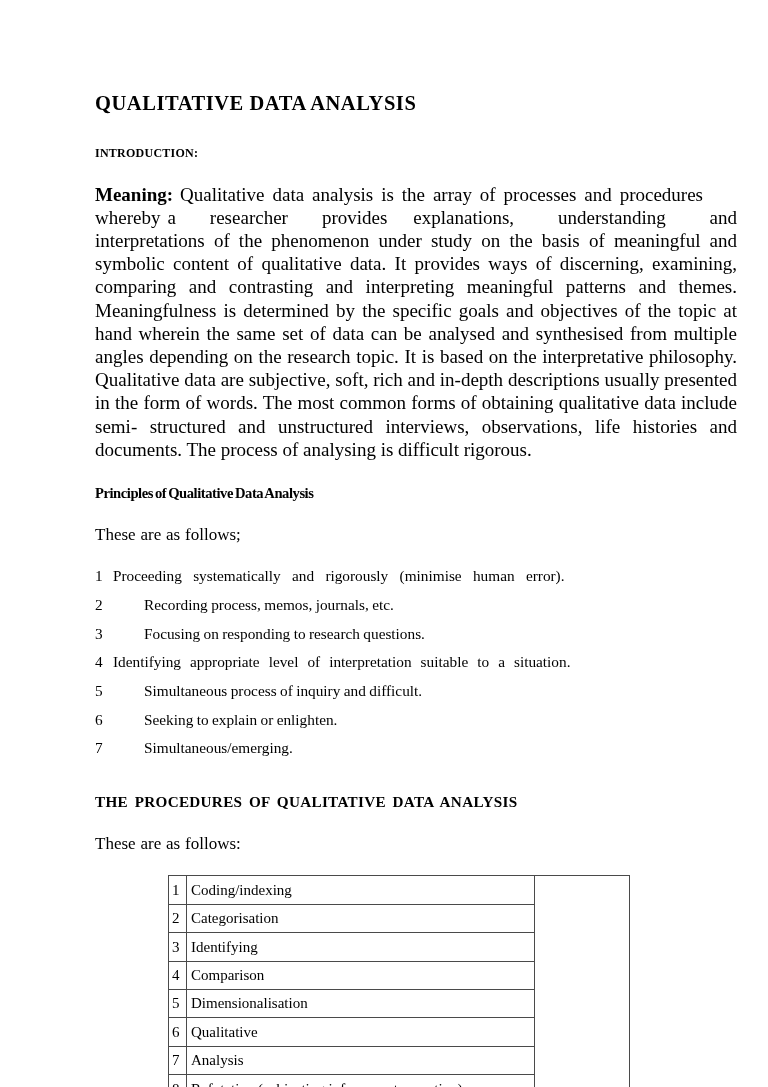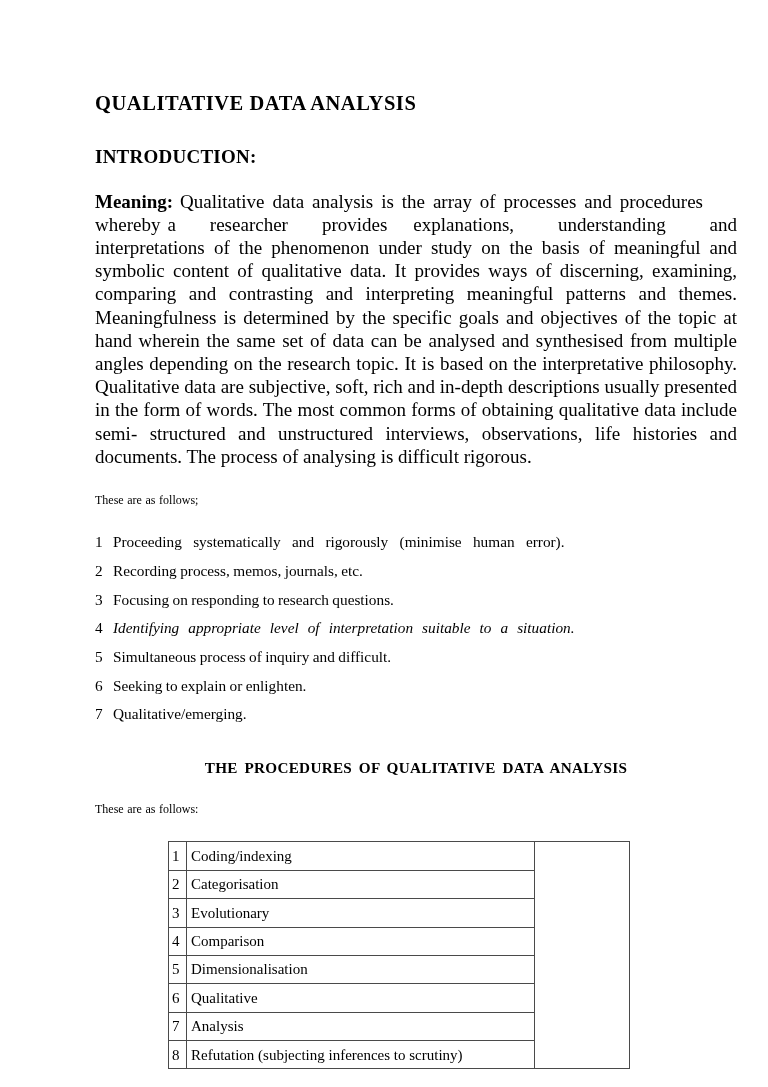--- a/index.html
+++ b/index.html
@@ -38,21 +38,21 @@
     font-size: 20.5px;
     font-weight: bold;
     letter-spacing: 0.55px;
     line-height: 1.15;
     margin: 0 0 0 0;
     padding-top: 4px;
     white-space: nowrap;
   }
 
   .section-heading {
-    font-size: 19px;
+    font-size: 12px;
     font-weight: bold;
     letter-spacing: 0.25px;
     margin: 0;
     padding-top: 30px;
   }
 
   .sub-heading {
     font-size: 14.6px;
     font-weight: bold;
     letter-spacing: -0.45px;
@@ -61,41 +61,40 @@
     word-spacing: -1.2px;
   }
 
   .proc-heading {
     font-size: 15.2px;
     font-weight: bold;
     letter-spacing: 0.3px;
     word-spacing: 2.6px;
     margin: 0;
     padding-top: 28px;
-    text-align: center;
   }
 
   
   .body-par {
     font-size: 19px;
     line-height: 23.2px;
     text-align: justify;
     text-justify: inter-word;
     margin: 0;
     padding-top: 22px;
   }
   .body-par .lead {
     font-weight: bold;
   }
   .gap-wide { display: inline-block; width: 34px; }
   .gap-med  { display: inline-block; width: 26px; }
   .gap-xs   { display: inline-block; width: 7px; }
 
   .plain-line {
-    font-size: 12px;
+    font-size: 17px;
     line-height: 23.2px;
     margin: 0;
     padding-top: 21px;
     word-spacing: 0.6px;
   }
 
   
   .num-list {
     margin: 0;
     padding: 18px 0 0 0;
@@ -113,24 +112,24 @@
     flex: 0 0 18px;
   }
   .num-list li .txt {
     flex: 1 1 auto;
   }
   .num-list li.spread .txt {
     word-spacing: 7.5px;
   }
   .num-list li.spread-lite .txt {
     word-spacing: 5.2px;
-    font-style: italic;
   }
   .num-list li.snug .txt {
     word-spacing: -0.4px;
+    margin-left: 31px;
   }
 
   
   .proc-table-wrap {
     padding-top: 20px;
     padding-left: 73px;
   }
   table.proc-table {
     border-collapse: collapse;
     table-layout: fixed;
@@ -166,20 +165,21 @@
 
 <div class="page">
   <div class="content">
 
     <h1 class="doc-title">QUALITATIVE DATA ANALYSIS</h1>
 
     <h2 class="section-heading">INTRODUCTION:</h2>
 
     <p class="body-par"><span class="lead">Meaning:</span><span class="gap-xs"></span><span>Qualitative data analysis is the array of processes and procedures</span><span class="gap-wide"></span><span>whereby</span><span class="gap-xs"></span><span>a</span><span class="gap-wide"></span><span>researcher</span><span class="gap-wide"></span><span>provides</span><span class="gap-med"></span><span>explanations, understanding and interpretations of the phenomenon under study on the basis of meaningful and symbolic content of qualitative data. It provides ways of discerning, examining, comparing and contrasting and interpreting meaningful patterns and themes. Meaningfulness is determined by the specific goals and objectives of the topic at hand wherein the same set of data can be analysed and synthesised from multiple angles depending on the research topic. It is based on the interpretative philosophy. Qualitative data are subjective, soft, rich and in-depth descriptions usually presented in the form of words. The most common forms of obtaining qualitative data include semi- structured and unstructured interviews, observations, life histories and documents. The process of analysing is difficult rigorous.</span></p>
 
+    <h3 class="sub-heading">Principles of Qualitative Data Analysis</h3>
 
     <p class="plain-line">These are as follows;</p>
 
     <ul class="num-list">
       <li class="spread">
         <span class="num">1</span>
         <span class="txt">Proceeding systematically and rigorously (minimise human error).</span>
       </li>
       <li class="snug">
         <span class="num">2</span>
@@ -196,21 +196,21 @@
       <li class="snug">
         <span class="num">5</span>
         <span class="txt">Simultaneous process of inquiry and difficult.</span>
       </li>
       <li class="snug">
         <span class="num">6</span>
         <span class="txt">Seeking to explain or enlighten.</span>
       </li>
       <li class="snug">
         <span class="num">7</span>
-        <span class="txt">Qualitative/emerging.</span>
+        <span class="txt">Simultaneous/emerging.</span>
       </li>
     </ul>
 
     <h3 class="proc-heading">THE PROCEDURES OF QUALITATIVE DATA ANALYSIS</h3>
 
     <p class="plain-line">These are as follows:</p>
 
     <div class="proc-table-wrap">
       <table class="proc-table">
         <tbody>
@@ -219,21 +219,21 @@
             <td class="col-label">Coding/indexing</td>
             <td class="col-blank"></td>
           </tr>
           <tr>
             <td class="col-num">2</td>
             <td class="col-label">Categorisation</td>
             <td class="col-blank"></td>
           </tr>
           <tr>
             <td class="col-num">3</td>
-            <td class="col-label">Evolutionary</td>
+            <td class="col-label">Identifying</td>
             <td class="col-blank"></td>
           </tr>
           <tr>
             <td class="col-num">4</td>
             <td class="col-label">Comparison</td>
             <td class="col-blank"></td>
           </tr>
           <tr>
             <td class="col-num">5</td>
             <td class="col-label">Dimensionalisation</td>

